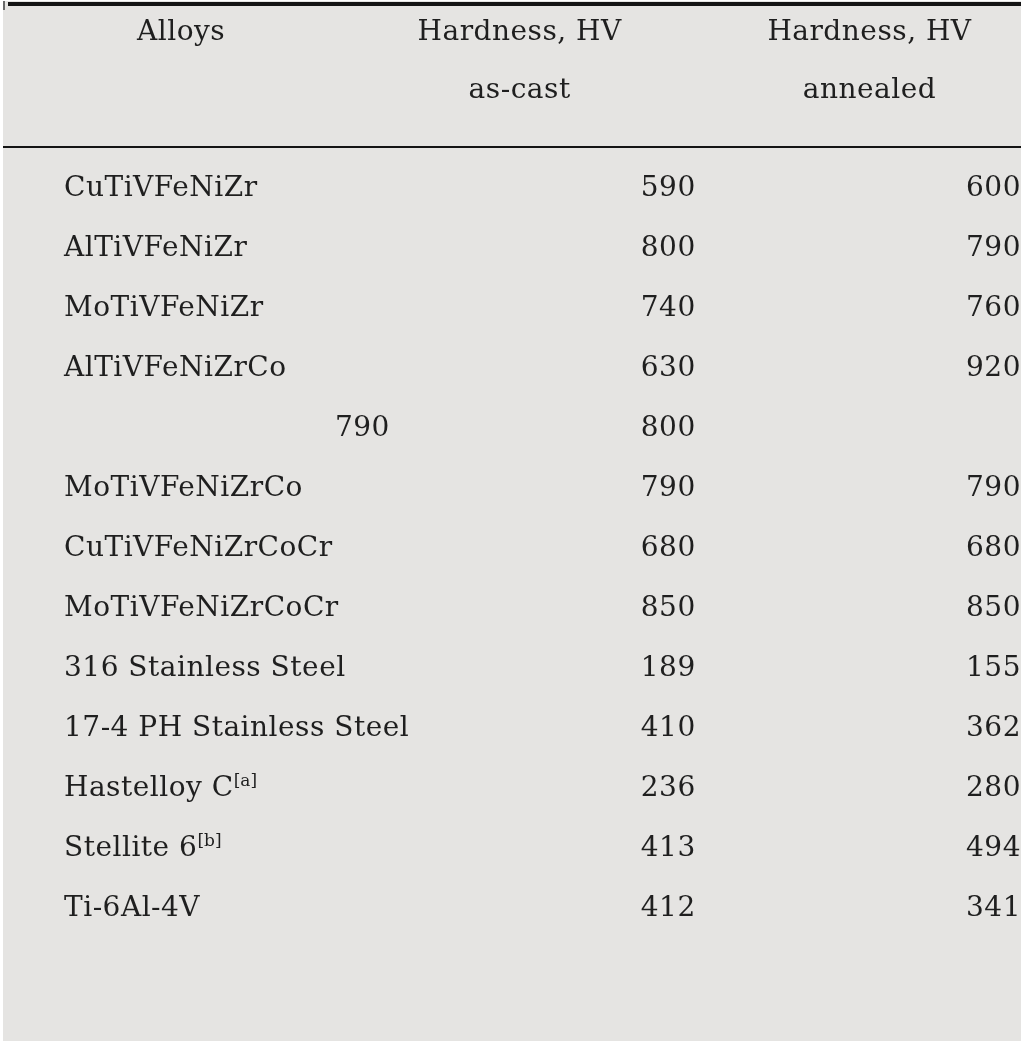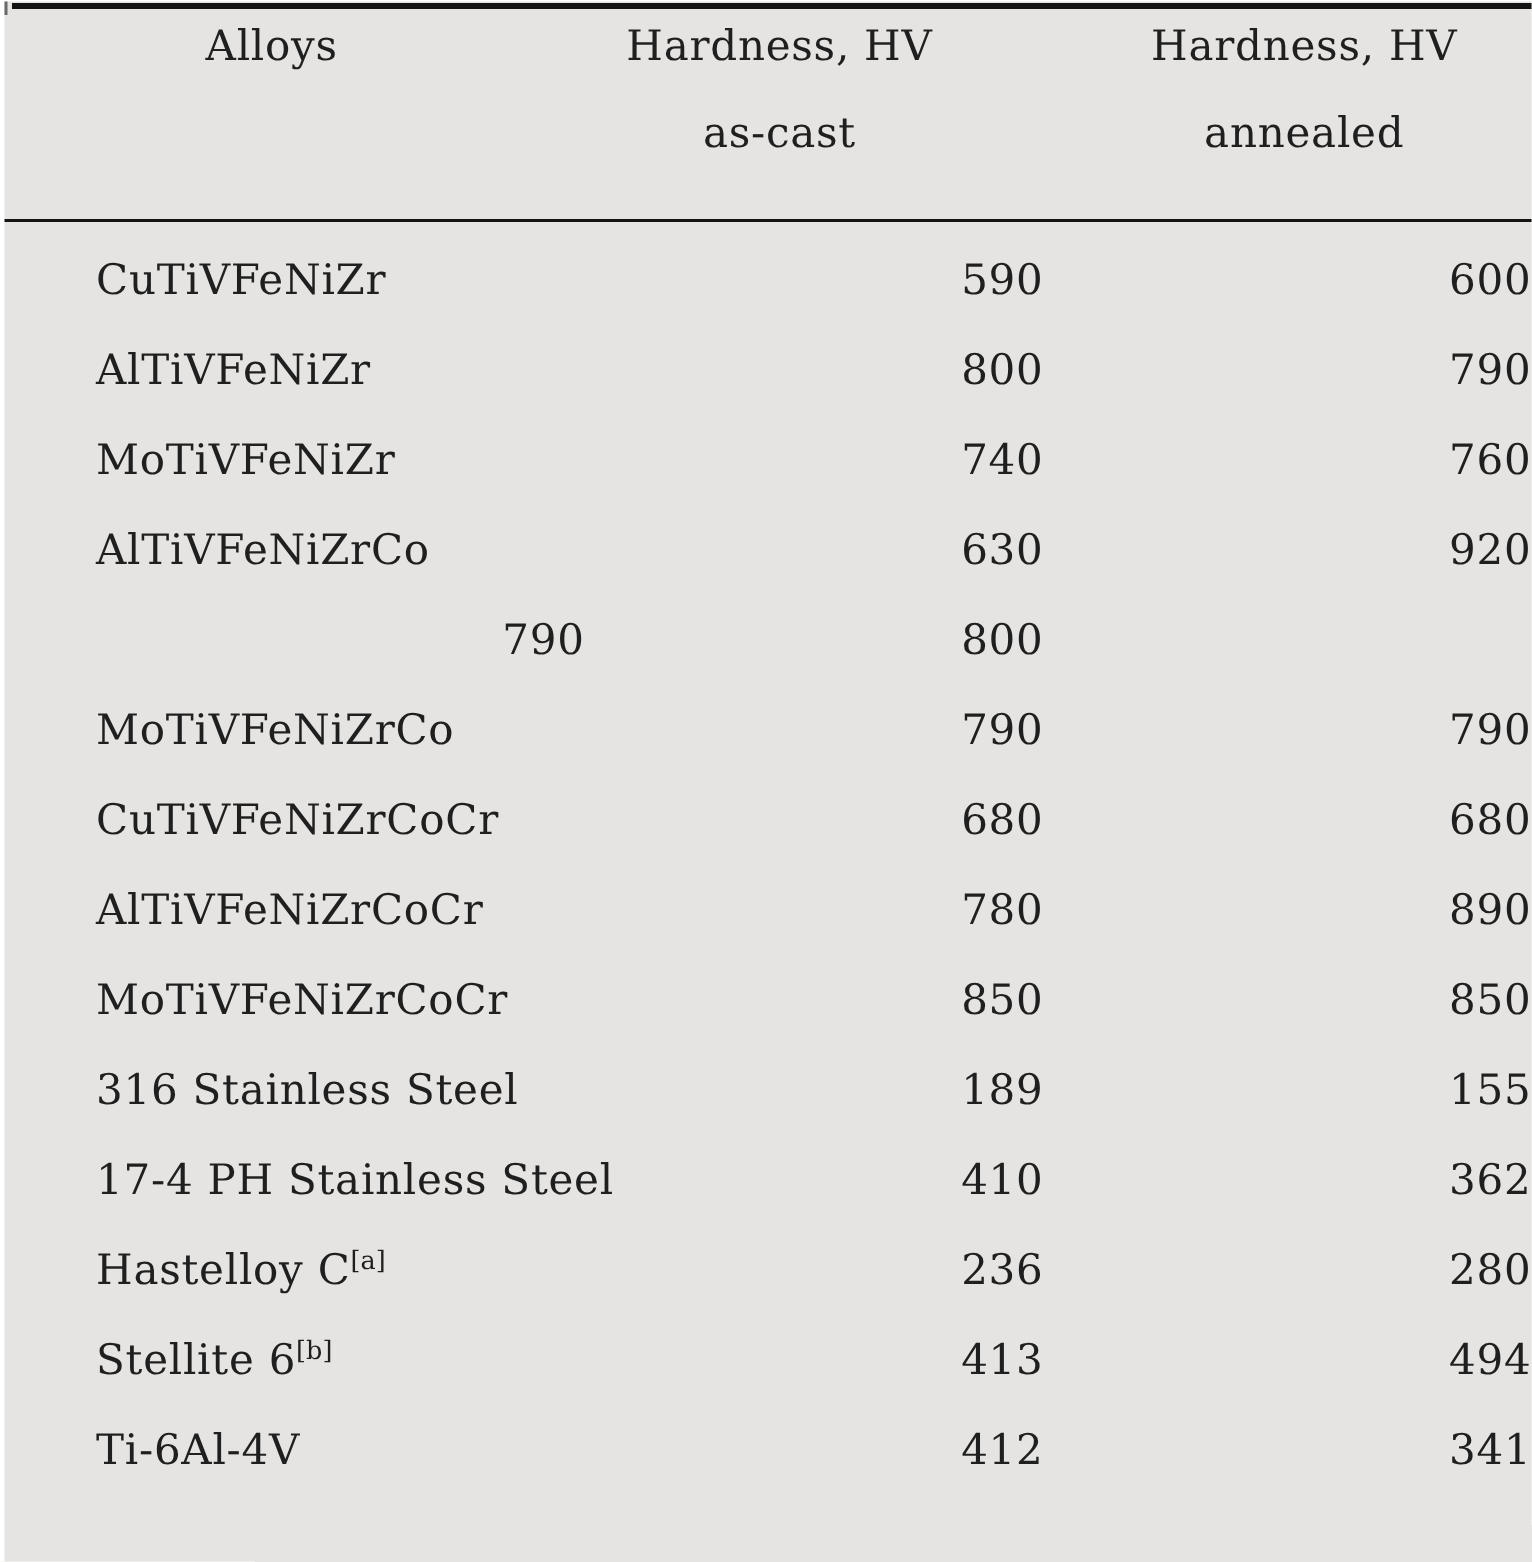--- a/index.html
+++ b/index.html
@@ -137,25 +137,20 @@
     <div class="cell-num">790</div>
     <div class="cell-num c3pad">790</div>
   </div>
 
   <div class="row">
     <div class="cell-alloy"><span>CuTiVFeNiZrCoCr</span></div>
     <div class="cell-num">680</div>
     <div class="cell-num c3pad">680</div>
   </div>
 
-  <div class="row">
-    <div class="cell-alloy"><span>AlTiVFeNiZrCoCr</span></div>
-    <div class="cell-num">780</div>
-    <div class="cell-num c3pad">890</div>
-  </div>
 
   <div class="row">
     <div class="cell-alloy"><span>MoTiVFeNiZrCoCr</span></div>
     <div class="cell-num">850</div>
     <div class="cell-num c3pad">850</div>
   </div>
 
   <div class="row">
     <div class="cell-alloy"><span>316 Stainless Steel</span></div>
     <div class="cell-num">189</div>

